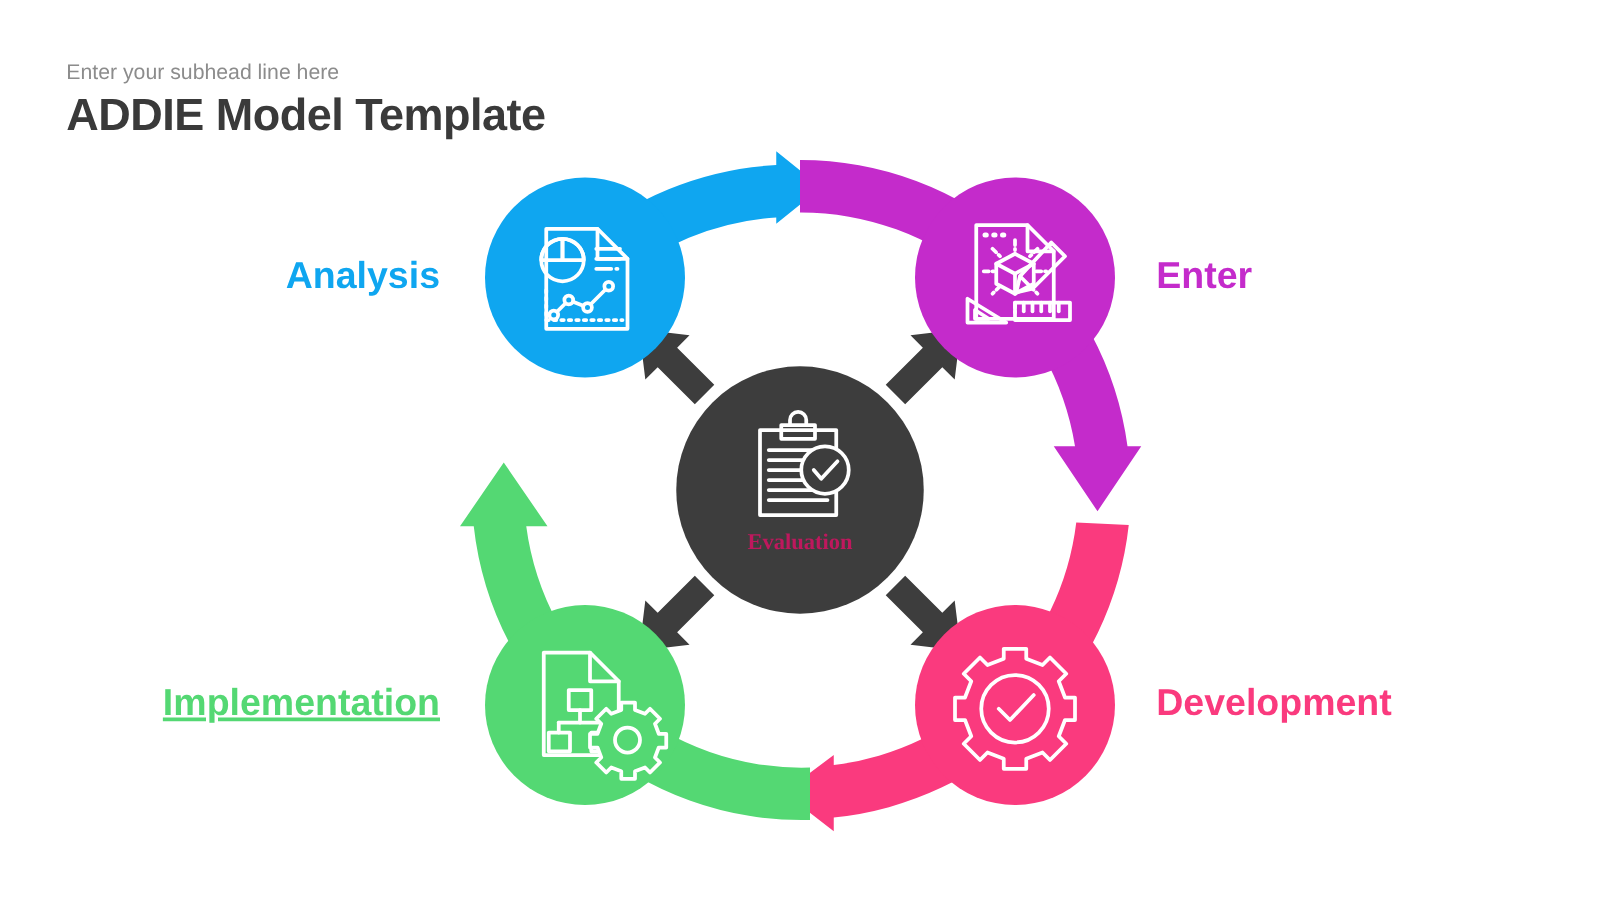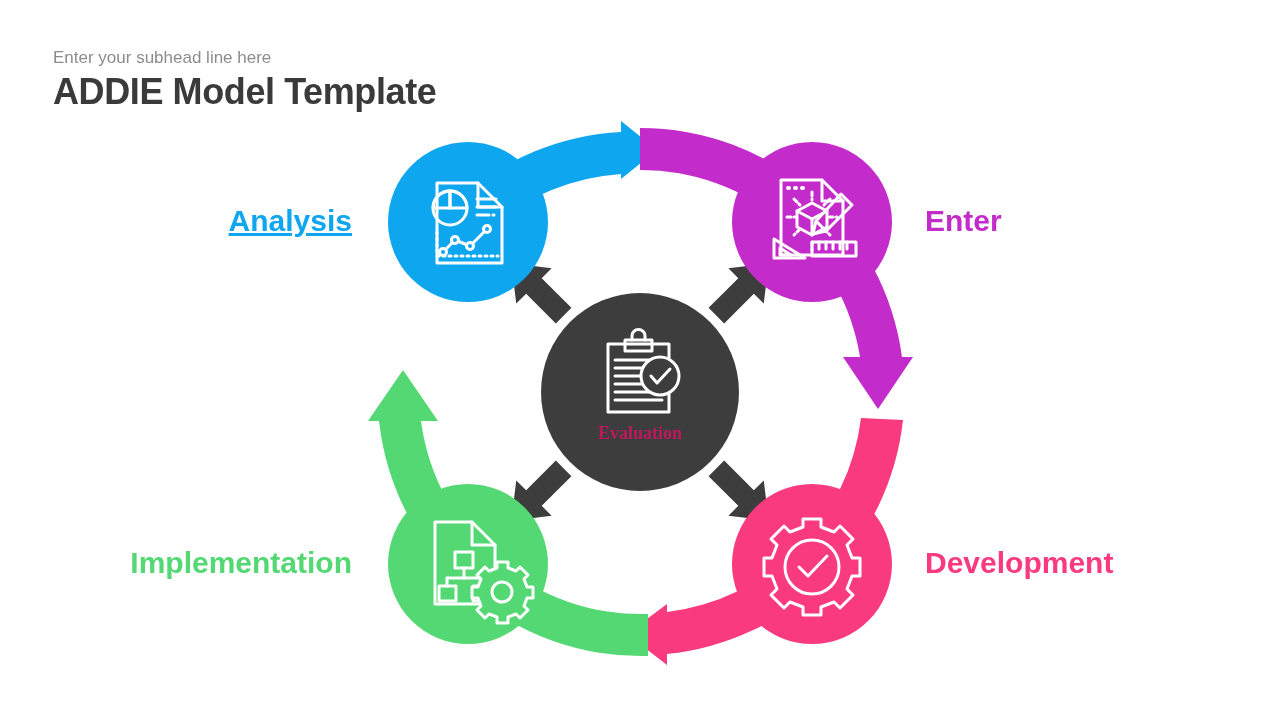--- a/index.html
+++ b/index.html
@@ -64,21 +64,20 @@
     position: absolute;
     font-size: 30px;
     font-weight: bold;
     white-space: nowrap;
     line-height: 36px;
   }
   #label-analysis {
     right: 928px;
     top: 203px;
     text-align: right;
-    text-decoration: underline;
   }
   #label-design {
     left: 925px;
     top: 203px;
     text-align: left;
   }
   #label-implementation {
     right: 928px;
     top: 545px;
     text-align: right;
@@ -337,18 +336,18 @@
       </g>
 
     </svg>
 
     <div class="stage-label" id="label-analysis" style="color:#0fa6f0;">Analysis</div>
 
     <div class="stage-label" id="label-design" style="color:#c42bcb;">Enter</div>
 
     <div class="stage-label" id="label-development" style="color:#fa3a7e;">Development</div>
 
-    <div class="stage-label" id="label-implementation" style="color:#54d873;">Implementation</div>
+    <div class="stage-label" id="label-implementation" style="color:#54d873;text-decoration:underline;">Implementation</div>
 
     <div id="center-label">Evaluation</div>
 
   </div>
 </div>
 
 </body></html>

